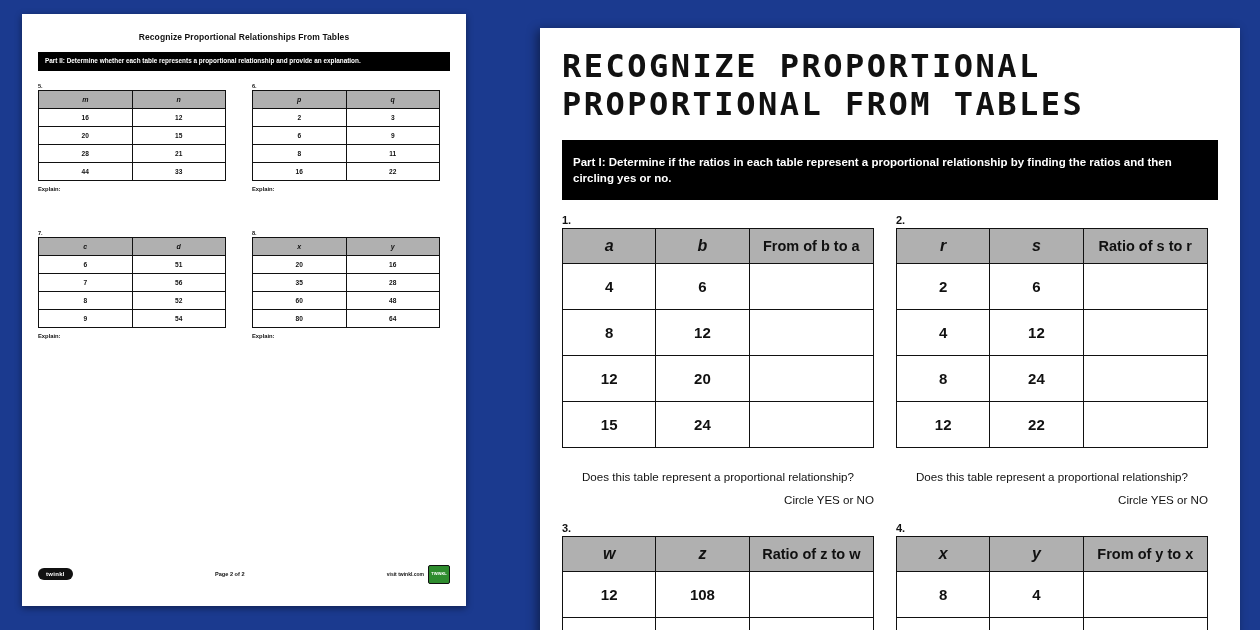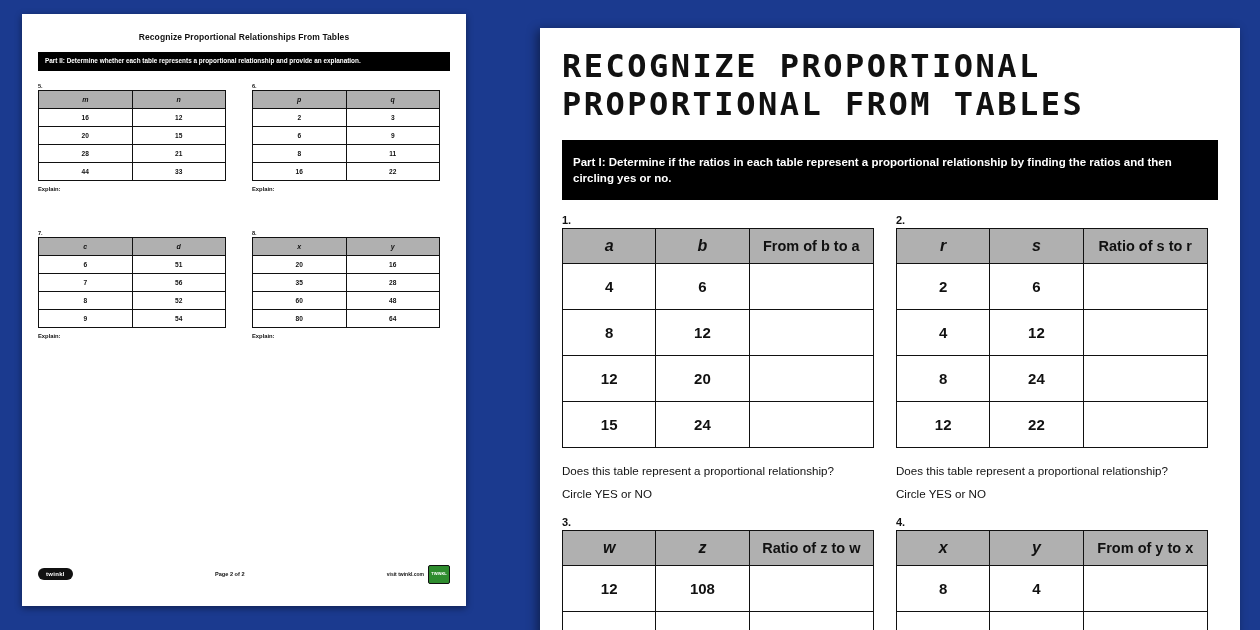--- a/index.html
+++ b/index.html
@@ -232,26 +232,27 @@
     font-style: italic;
     font-size: 16px;
   }
   table.big th.ratio { font-style: normal; font-size: 14.5px; }
   col.c1 { width: 30%; }
   col.c2 { width: 30%; }
   col.c3 { width: 40%; }
   .q-text {
     font-size: 11.6px;
     color: #111;
-    margin-top: 16px;
+    margin-top: 22px;
+    text-align: center;
   }
   .circle-text {
     font-size: 11.6px;
     color: #111;
-    text-align: left;
+    text-align: right;
     margin-top: 10px;
   }
   .row2-front { margin-top: 16px; }
 </style>
 </head>
 <body>
 
 <div class="stage">
 
   <div class="peek">

